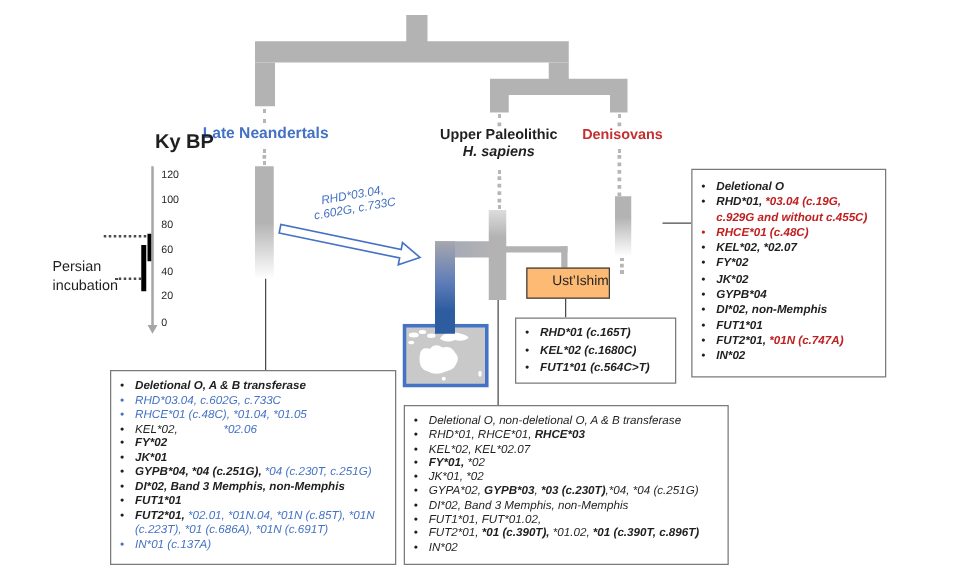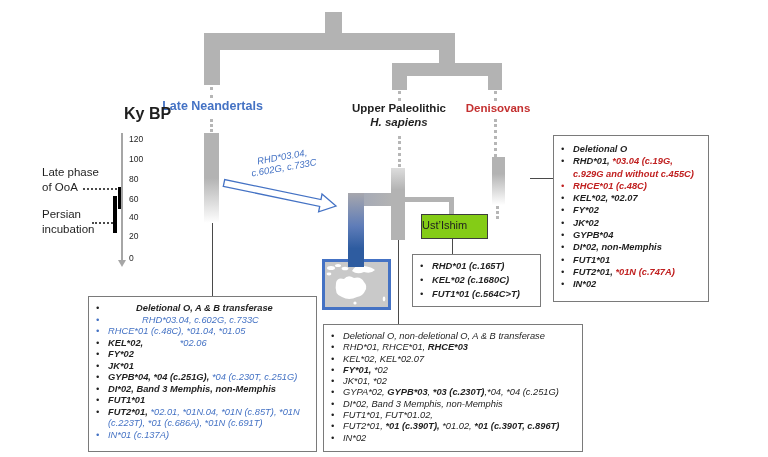--- a/index.html
+++ b/index.html
@@ -58,24 +58,20 @@
   <span class="tick" style="top:154px;">100</span>
   <span class="tick" style="top:174px;">80</span>
   <span class="tick" style="top:194px;">60</span>
   <span class="tick" style="top:212px;">40</span>
   <span class="tick" style="top:231px;">20</span>
   <span class="tick" style="top:253px;">0</span>
 
   <div class="abs" style="left:118px;top:187px;width:3px;height:22px;background:#000;"></div>
   <div class="abs" style="left:113px;top:196px;width:3.5px;height:37px;background:#000;"></div>
 
-  <div class="tl-label" style="left:42px;top:165px;">
-    <div>Late phase</div>
-    <div>of OoA</div>
-  </div>
   <div class="leader" style="left:83px;top:188px;width:34px;"></div>
 
   <div class="tl-label" style="left:42px;top:207px;">
     <div>Persian</div>
     <div>incubation</div>
   </div>
   <div class="leader" style="left:92px;top:222px;width:21px;"></div>
 
   <svg class="abs" style="left:0;top:0;pointer-events:none;" width="768" height="457" viewBox="0 0 768 457">
     <polygon points="223.3,186.4 319.7,206.4 318.6,211.8 336,206 322,194.1 321,199.6 224.7,179.6" fill="#ffffff" stroke="#4472C4" stroke-width="1.3"></polygon>
@@ -100,37 +96,37 @@
   <div class="abs" style="left:348px;top:193px;width:44px;height:13px;background:linear-gradient(to right,#9fa6b8,#b3b3b3);"></div>
   <div class="abs" style="left:348px;top:193px;width:16px;height:74px;background:linear-gradient(to bottom,#a7a7ad 0%,#5e7cb8 45%,#2e5ca0 75%,#2e5ca0 100%);"></div>
 
   <div class="thin" style="left:212px;top:223px;width:1px;height:73px;"></div>
   <div class="thin" style="left:398px;top:240px;width:1px;height:84px;"></div>
   <div class="thin" style="left:530px;top:178px;width:23px;height:1px;"></div>
   <div class="bar" style="left:402px;top:197px;width:52px;height:5px;"></div>
   <div class="bar" style="left:449px;top:197px;width:5px;height:18px;"></div>
   <div class="thin" style="left:452px;top:237px;width:1px;height:17px;"></div>
 
-  <div class="abs" style="left:421px;top:214px;width:65px;height:23px;background:#84cc16;border:1.5px solid #3c3c3c;
-              font-size:11px;color:#1f1f1f;text-align:left;line-height:21px;">
+  <div class="abs" style="left:421px;top:214px;width:65px;height:23px;background:#fdba74;border:1.5px solid #3c3c3c;
+              font-size:11px;color:#1f1f1f;text-align:right;line-height:21px;">
     <span>Ust’Ishim</span>
   </div>
   <div class="listbox" style="left:412px;top:254px;width:119px;height:47px;border-width:1px;padding:4px 4px 0 4px;
               font-size:9.4px;line-height:14px;">
       <div class="bi"><span class="blt" style="color: rgb(31, 31, 31);">•</span><span style="color: rgb(31, 31, 31); font-weight: 700;">RHD*01 (c.165T)</span></div>
       <div class="bi"><span class="blt" style="color: rgb(31, 31, 31);">•</span><span style="color: rgb(31, 31, 31); font-weight: 700;">KEL*02 (c.1680C)</span></div>
       <div class="bi"><span class="blt" style="color: rgb(31, 31, 31);">•</span><span style="color: rgb(31, 31, 31); font-weight: 700;">FUT1*01 (c.564C&gt;T)</span></div>
     </div>
 
   <div class="listbox" style="left:88px;top:296px;width:229px;height:156px;padding:6px 6px 0 4px;
               font-size:9.3px;line-height:11.5px;box-sizing:border-box;">
-      <div class="bi"><span class="blt" style="color: rgb(31, 31, 31);">•</span><span style="color: rgb(31, 31, 31); font-weight: 700; margin-left: 28px;">Deletional O, A &amp; B transferase</span></div>
-      <div class="bi"><span class="blt" style="color: rgb(68, 114, 196);">•</span><span style="color: rgb(68, 114, 196); margin-left: 34px;">RHD*03.04, c.602G, c.733C</span></div>
+      <div class="bi"><span class="blt" style="color: rgb(31, 31, 31);">•</span><span style="color: rgb(31, 31, 31); font-weight: 700;">Deletional O, A &amp; B transferase</span></div>
+      <div class="bi"><span class="blt" style="color: rgb(68, 114, 196);">•</span><span style="color: rgb(68, 114, 196);">RHD*03.04, c.602G, c.733C</span></div>
       <div class="bi"><span class="blt" style="color: rgb(68, 114, 196);">•</span><span style="color: rgb(68, 114, 196);">RHCE*01 (c.48C), *01.04, *01.05</span></div>
-      <div class="bi"><span class="blt" style="color: rgb(31, 31, 31);">•</span><span style="color: rgb(31, 31, 31); font-weight: 700; margin-top: 16px;">KEL*02, </span><span style="color: rgb(68, 114, 196); margin-left: 34px;">*02.06</span></div>
+      <div class="bi"><span class="blt" style="color: rgb(31, 31, 31);">•</span><span style="color: rgb(31, 31, 31); font-weight: 400; margin-top: 16px;">KEL*02, </span><span style="color: rgb(68, 114, 196); margin-left: 34px;">*02.06</span></div>
       <div class="bi"><span class="blt" style="color: rgb(31, 31, 31);">•</span><span style="color: rgb(31, 31, 31); font-weight: 700;">FY*02</span></div>
       <div class="bi"><span class="blt" style="color: rgb(31, 31, 31);">•</span><span style="color: rgb(31, 31, 31); font-weight: 700;">JK*01</span></div>
       <div class="bi"><span class="blt" style="color: rgb(31, 31, 31);">•</span><span style="color: rgb(31, 31, 31); font-weight: 700;">GYPB*04, *04 (c.251G), </span><span style="color: rgb(68, 114, 196);">*04 (c.230T, c.251G)</span></div>
       <div class="bi"><span class="blt" style="color: rgb(31, 31, 31);">•</span><span style="color: rgb(31, 31, 31); font-weight: 700;">DI*02, Band 3 Memphis, non-Memphis</span></div>
       <div class="bi"><span class="blt" style="color: rgb(31, 31, 31);">•</span><span style="color: rgb(31, 31, 31); font-weight: 700;">FUT1*01</span></div>
       <div class="bi"><span class="blt" style="color: rgb(31, 31, 31);">•</span><span style="color: rgb(31, 31, 31); font-weight: 700;">FUT2*01, </span><span style="color: rgb(68, 114, 196);">*02.01, *01N.04, *01N (c.85T), *01N (c.223T), *01 (c.686A), *01N (c.691T)</span></div>
       <div class="bi"><span class="blt" style="color: rgb(68, 114, 196);">•</span><span style="color: rgb(68, 114, 196);">IN*01 (c.137A)</span></div>
     </div>
 
   <div class="listbox" style="left:323px;top:324px;width:260px;height:128px;padding:6px 6px 0 4px;

